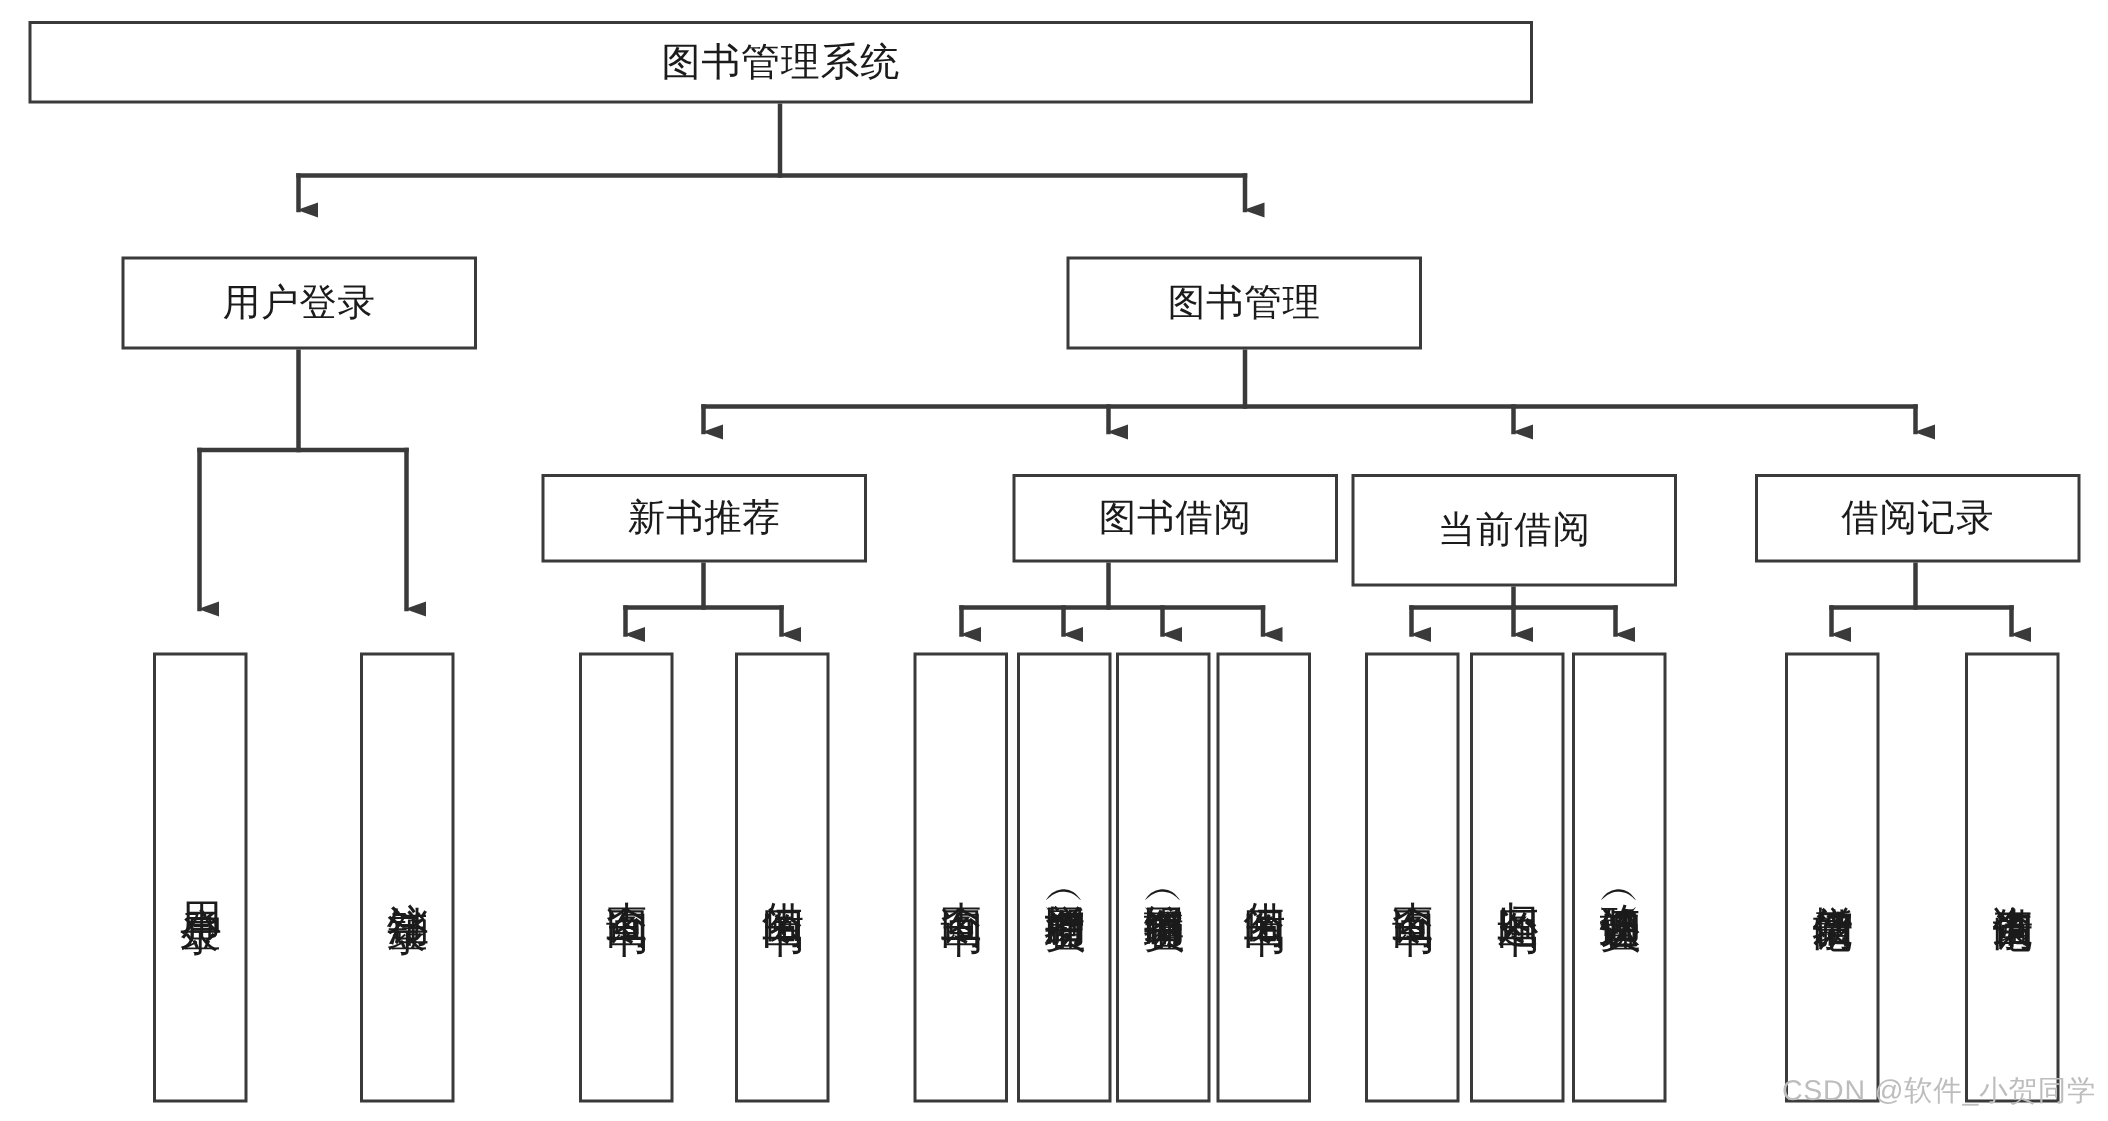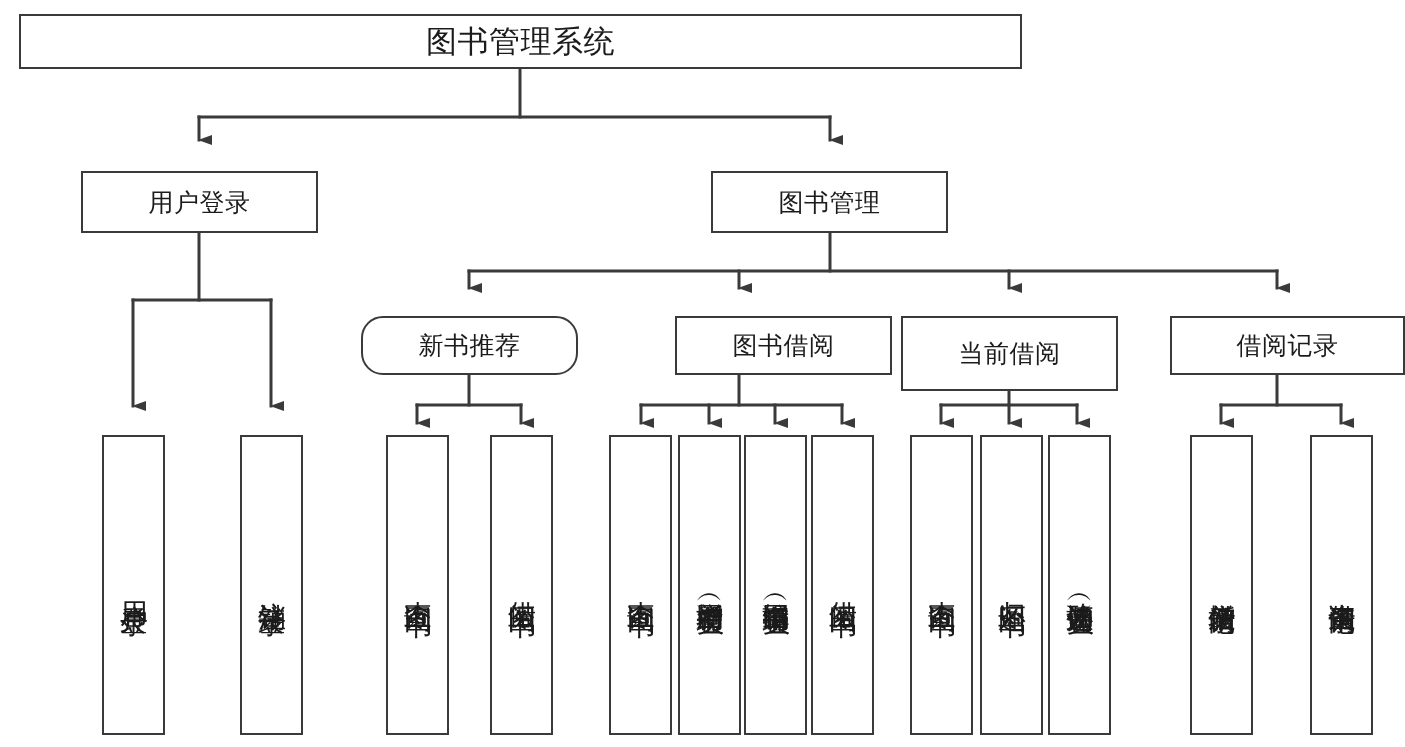--- a/index.html
+++ b/index.html
@@ -40,21 +40,21 @@
     text-align: center;
     line-height: 1.08;
     white-space: nowrap;
   }
   
   .node.horiz .node-label {
     font-size: 25px;
     letter-spacing: 0.5px;
   }
   .node.root .node-label {
-    font-size: 31px;
+    font-size: 26px;
   }
   
   .node.vert {
     align-items: flex-start;
     justify-content: center;
     padding-top: 0;
   }
   .node.vert .node-label {
     writing-mode: vertical-rl;
     text-orientation: upright;
@@ -138,33 +138,33 @@
   </div>
 
   <div class="node horiz" style="left:81px; top:171px; width:237px; height:62px;">
     <span class="node-label">用户登录</span>
   </div>
 
   <div class="node horiz" style="left:711px; top:171px; width:237px; height:62px;">
     <span class="node-label">图书管理</span>
   </div>
 
-  <div class="node horiz" style="left:361px; top:316px; width:217px; height:59px;border-radius:22px;">
+  <div class="node horiz" style="left:361px; top:316px; width:217px; height:59px;">
     <span class="node-label">新书推荐</span>
   </div>
 
   <div class="node horiz" style="left:631px; top:316px; width:217px; height:59px;margin-left:44px;">
     <span class="node-label">图书借阅</span>
   </div>
 
   <div class="node horiz" style="left:901px; top:316px; width:217px; height:75px;">
     <span class="node-label">当前借阅</span>
   </div>
 
-  <div class="node horiz" style="left:1170px; top:316px; width:235px; height:59px;">
+  <div class="node horiz" style="left:1170px; top:316px; width:217px; height:59px;">
     <span class="node-label">借阅记录</span>
   </div>
 
   <div class="node vert" style="left:102px; top:435px; width:63px; height:300px;">
     <span class="node-label">用户登录</span>
   </div>
 
   <div class="node vert" style="left:240px; top:435px; width:63px; height:300px;">
     <span class="node-label">注销登录</span>
   </div>
@@ -206,14 +206,15 @@
   </div>
 
   <div class="node vert tall" style="left:1190px; top:435px; width:63px; height:300px;">
     <span class="node-label">新增借阅记录</span>
   </div>
 
   <div class="node vert tall" style="left:1310px; top:435px; width:63px; height:300px;">
     <span class="node-label">查询借阅记录</span>
   </div>
 
+  <div class="watermark" style="left:1188px; top:714px;">CSDN @软件_小贺同学</div>
 
 </div>
 
 </body></html>

